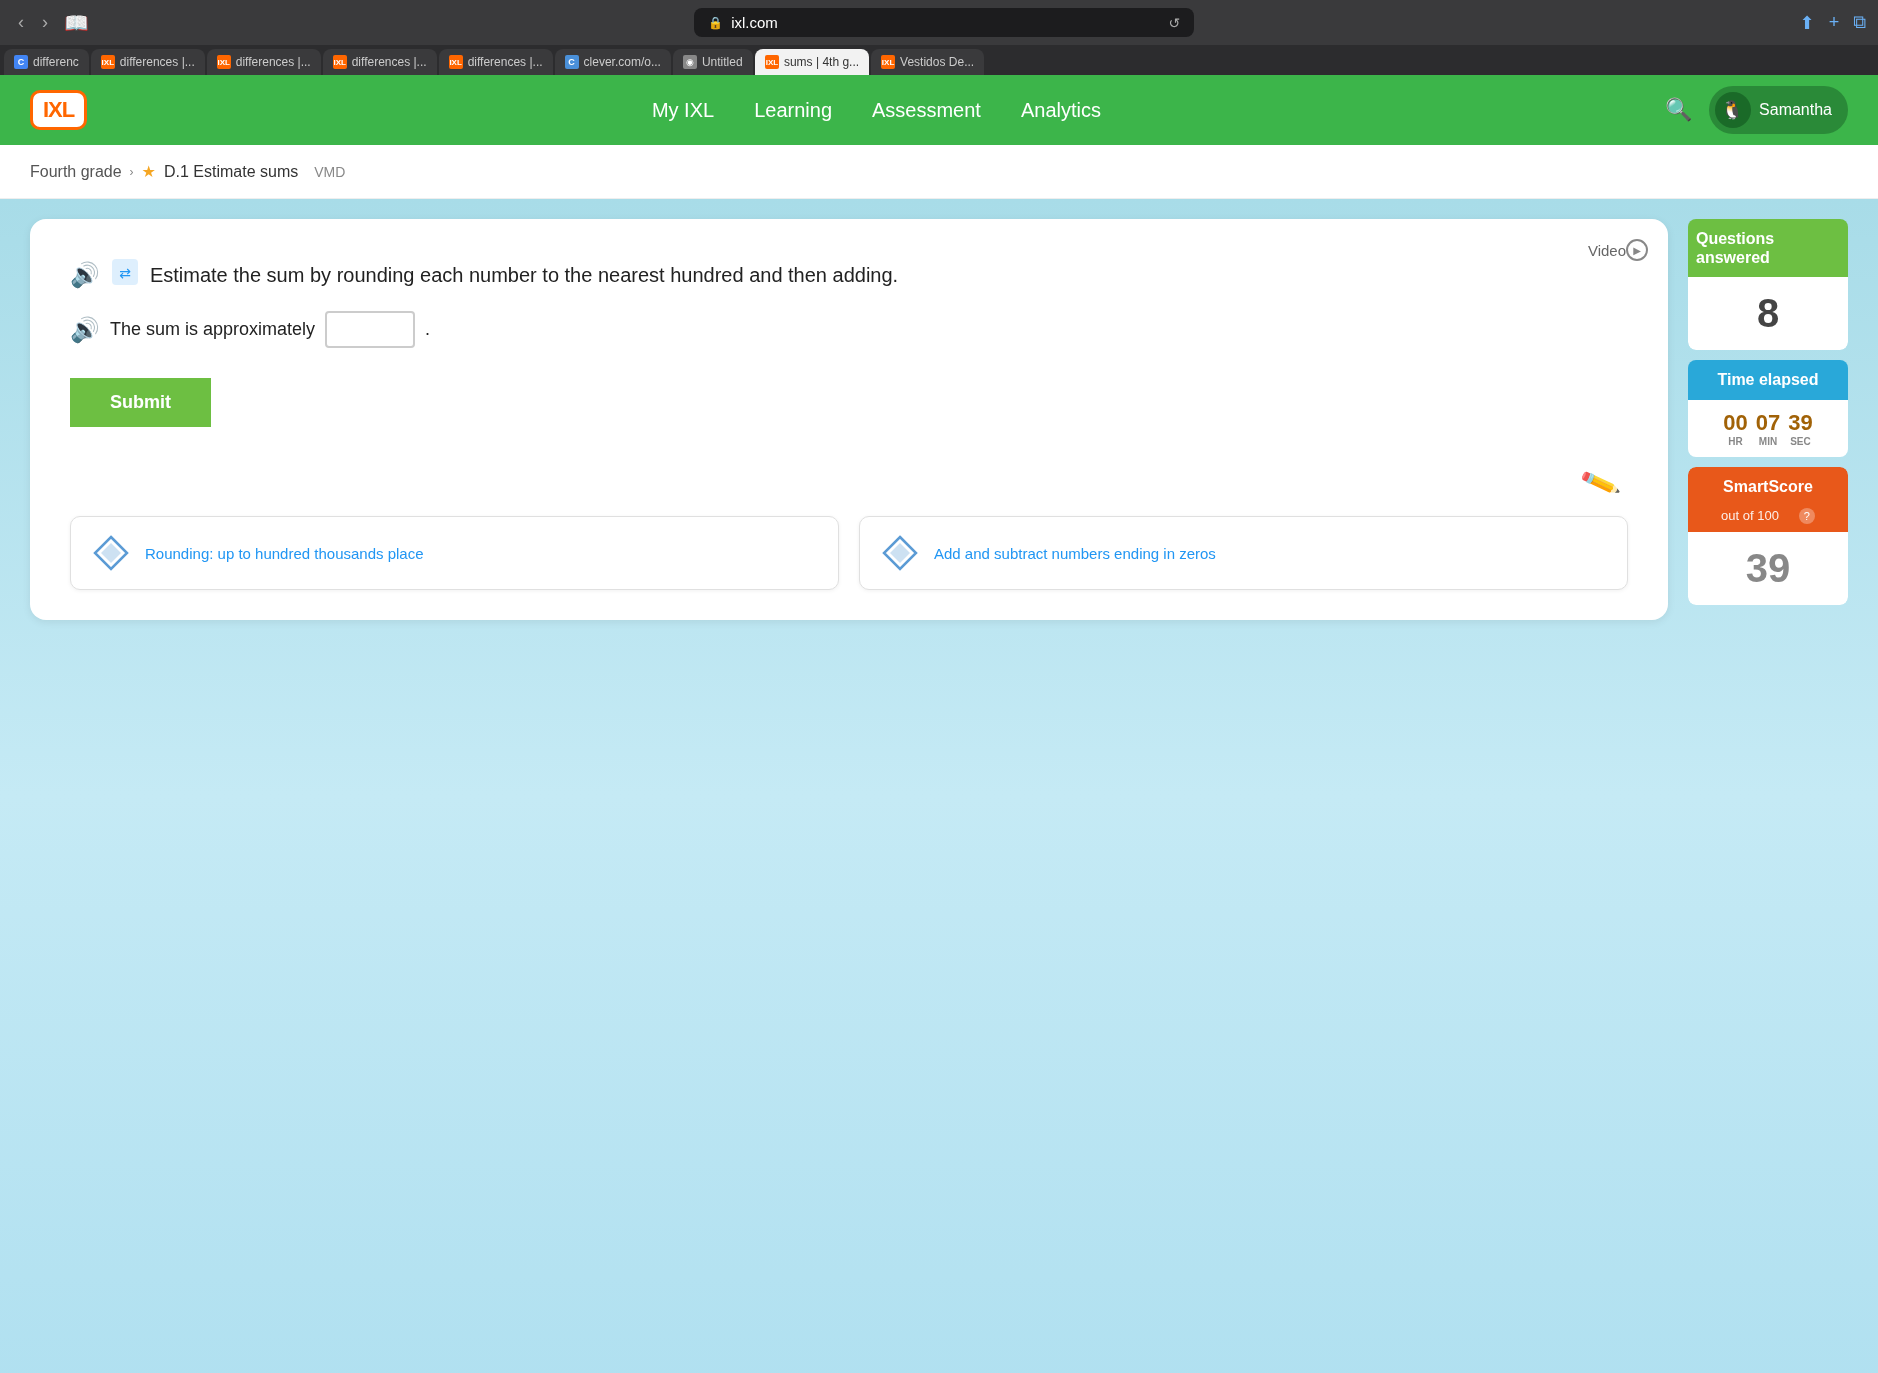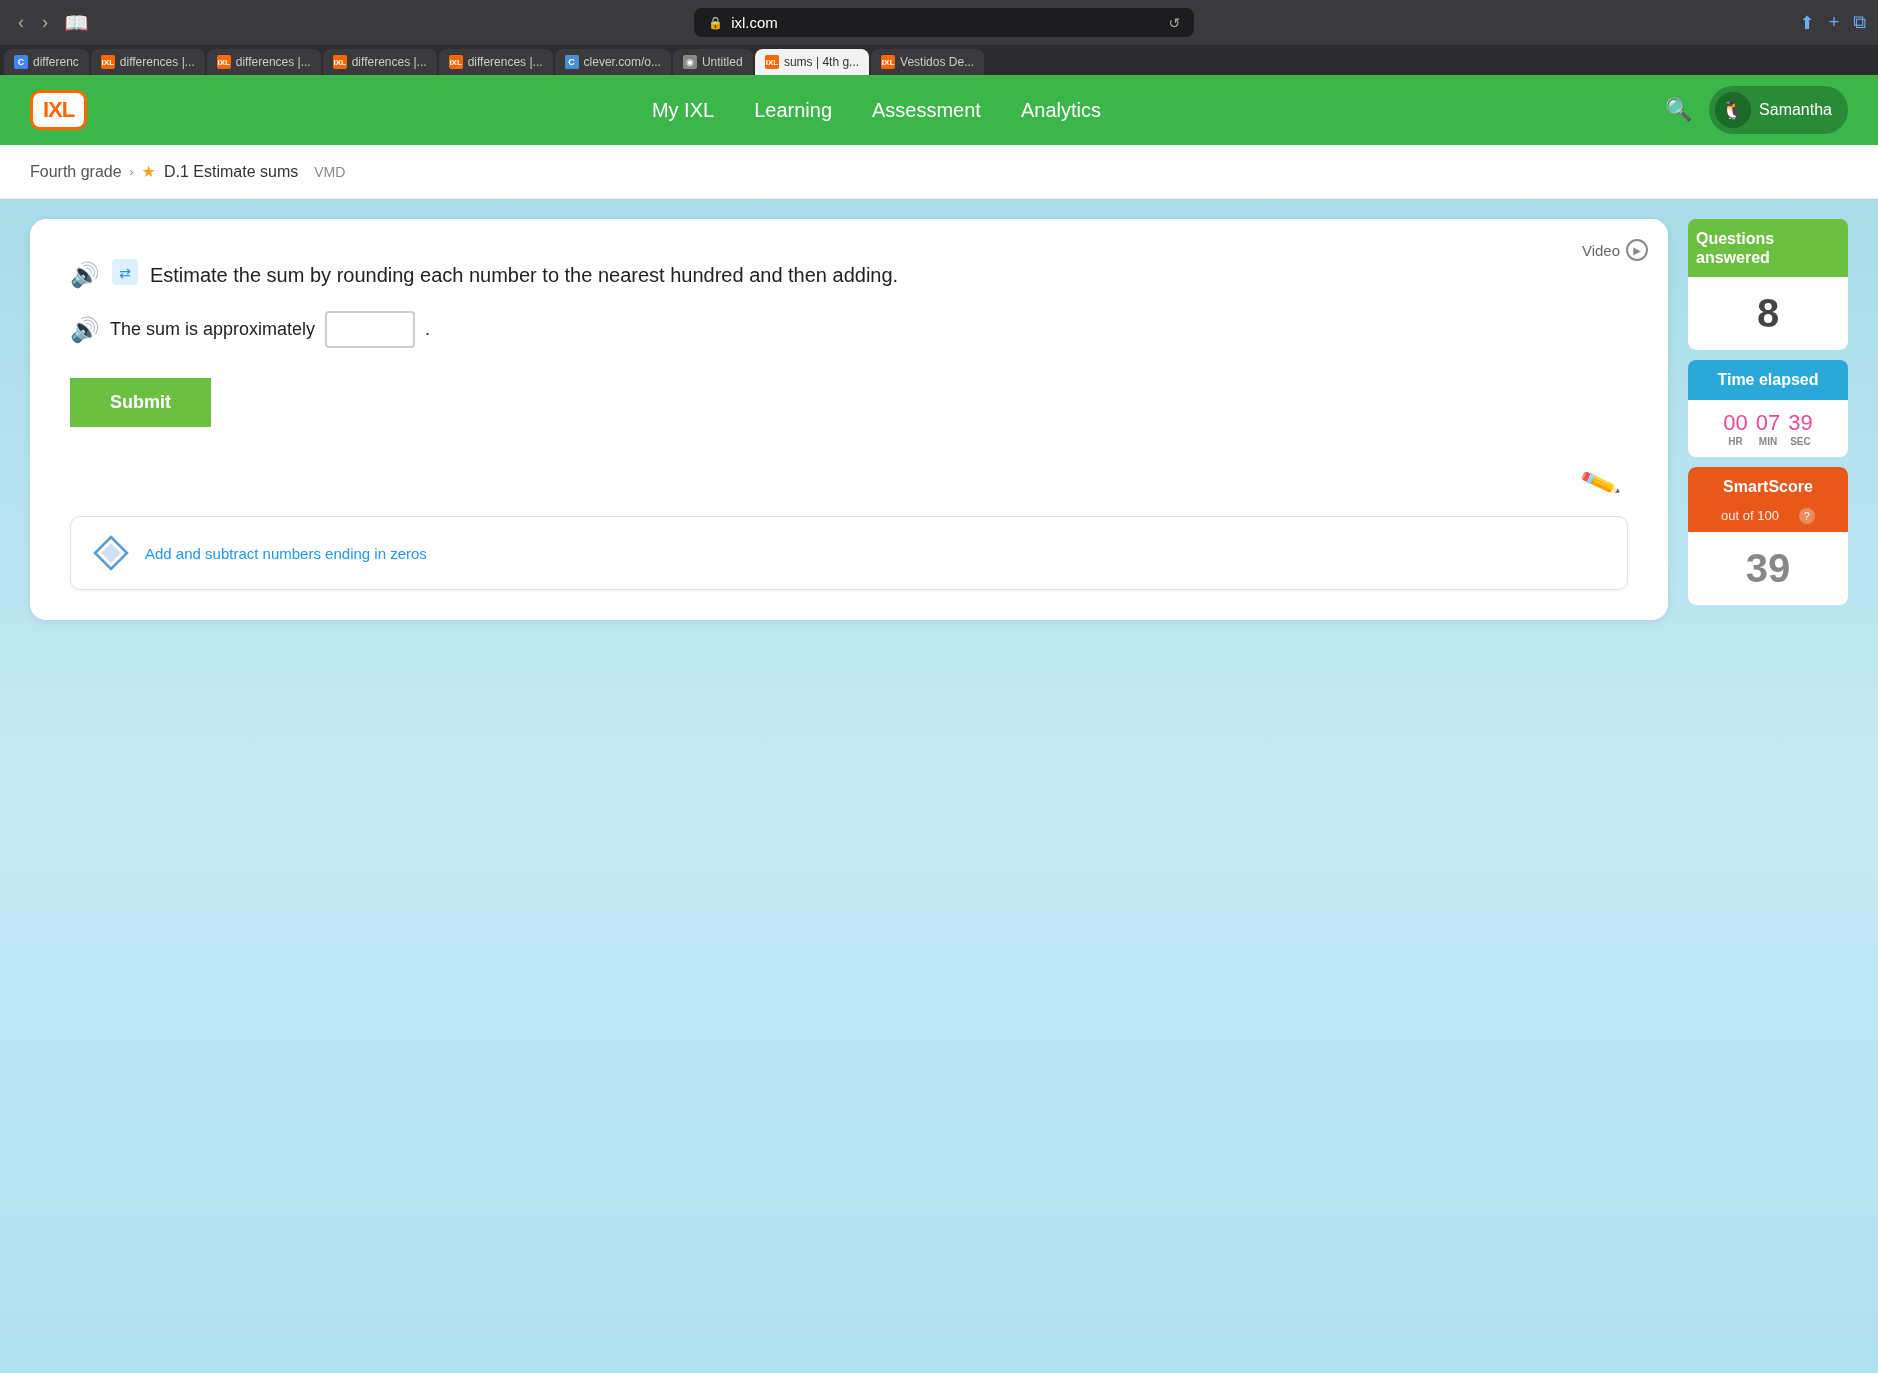--- a/index.html
+++ b/index.html
@@ -46,21 +46,21 @@
     .breadcrumb-current { color: #333; font-weight: 500; }
     .breadcrumb-code { color: #888; margin-left: 8px; font-size: 14px; }
 
     
     .main-area { background: linear-gradient(180deg, #a8dce8 0%, #c5eaf5 50%, #b0e0f0 100%); min-height: calc(100vh - 180px); padding: 20px 30px; }
 
     
     .exercise-outer { display: flex; gap: 20px; }
     .exercise-card { background: white; border-radius: 16px; padding: 40px 40px 30px; flex: 1; position: relative; box-shadow: 0 2px 8px rgba(0,0,0,0.08); }
 
-    .video-btn { position: absolute; top: 20px; right: 20px; display: flex; align-items: center; gap: 6px; color: #666; font-size: 15px; cursor: pointer; background: none; border: none; }
+    .video-btn { position: absolute; top: 20px; right: 20px; display: flex; align-items: center; color: #666; font-size: 15px; cursor: pointer; background: none; border: none; }
     .video-play { width: 22px; height: 22px; border-radius: 50%; border: 2px solid #888; display: flex; align-items: center; justify-content: center; font-size: 10px; color: #888; }
 
     .question-line { display: flex; align-items: center; gap: 12px; margin-bottom: 20px; }
     .audio-btn { color: #2196f3; font-size: 24px; cursor: pointer; background: none; border: none; }
     .translate-btn { color: #2196f3; font-size: 22px; cursor: pointer; background: none; border: none; }
     .question-text { font-size: 20px; color: #222; line-height: 1.4; }
 
     .equation { font-size: 22px; color: #222; margin: 10px 0 30px 50px; font-weight: 400; }
 
     .answer-line { display: flex; align-items: center; gap: 10px; margin-bottom: 30px; }
@@ -71,21 +71,21 @@
     .submit-btn { background: #6dbf42; color: white; border: none; border-radius: 0; padding: 14px 40px; font-size: 18px; font-weight: 600; cursor: pointer; }
 
     
     .stats-sidebar { width: 160px; flex-shrink: 0; display: flex; flex-direction: column; gap: 0; }
     .stat-box { border-radius: 8px; overflow: hidden; }
     .stat-header-green { background: #6dbf42; color: white; padding: 10px 8px; font-size: 16px; font-weight: 700; line-height: 1.2; }
     .stat-value-white { background: white; text-align: center; padding: 14px 8px; font-size: 40px; font-weight: 700; color: #444; border-radius: 0 0 8px 8px; }
     .stat-header-blue { background: #29a8d9; color: white; text-align: center; padding: 10px 8px; font-size: 16px; font-weight: 700; line-height: 1.2; }
     .time-display { background: white; display: flex; justify-content: center; gap: 8px; padding: 10px 8px; }
     .time-unit { text-align: center; }
-    .time-number { font-size: 22px; font-weight: 400; color: #ec4899; }
+    .time-number { font-size: 22px; font-weight: 700; color: #a16207; }
     .time-label { font-size: 10px; color: #888; text-transform: uppercase; font-weight: 600; }
     .stat-header-orange { background: #e8581a; color: white; text-align: center; padding: 10px 8px; font-size: 16px; font-weight: 700; line-height: 1.2; border-radius: 8px 8px 0 0; }
     .smart-score-info { background: #e8581a; text-align: center; padding: 2px 8px 8px; font-size: 13px; color: rgba(255,255,255,0.9); display: flex; align-items: center; justify-content: center; gap: 20px; }
     .info-circle { width: 16px; height: 16px; border-radius: 50%; background: rgba(255,255,255,0.3); color: white; font-size: 11px; display: flex; align-items: center; justify-content: center; cursor: pointer; }
     .smart-score-value { background: white; text-align: center; padding: 14px 8px; font-size: 40px; font-weight: 700; color: #888; border-radius: 0 0 8px 8px; }
 
     .stats-gap { height: 10px; }
     .pencil-icon { font-size: 28px; color: #5b9bd5; transform: rotate(-20deg); display: inline-block; }
 
     
@@ -221,20 +221,27 @@
 
       
       <div style="text-align:right; margin-top: 40px; padding-right: 10px;">
         <span class="pencil-icon">✏️</span>
       </div>
 
       
 
       
       <div class="resource-cards">
+        <div class="resource-card">
+          <svg class="diamond-icon" viewBox="0 0 40 40">
+            <polygon points="20,4 36,20 20,36 4,20" fill="none" stroke="#5b9bd5" stroke-width="2.5"></polygon>
+            <polygon points="20,10 30,20 20,30 10,20" fill="#5b9bd5" opacity="0.3"></polygon>
+          </svg>
+          <span class="resource-text">Rounding: up to hundred thousands place</span>
+        </div>
         <div class="resource-card">
           <svg class="diamond-icon" viewBox="0 0 40 40">
             <polygon points="20,4 36,20 20,36 4,20" fill="none" stroke="#5b9bd5" stroke-width="2.5"></polygon>
             <polygon points="20,10 30,20 20,30 10,20" fill="#5b9bd5" opacity="0.3"></polygon>
           </svg>
           <span class="resource-text">Add and subtract numbers ending in zeros</span>
         </div>
       </div>
 
     </div>

